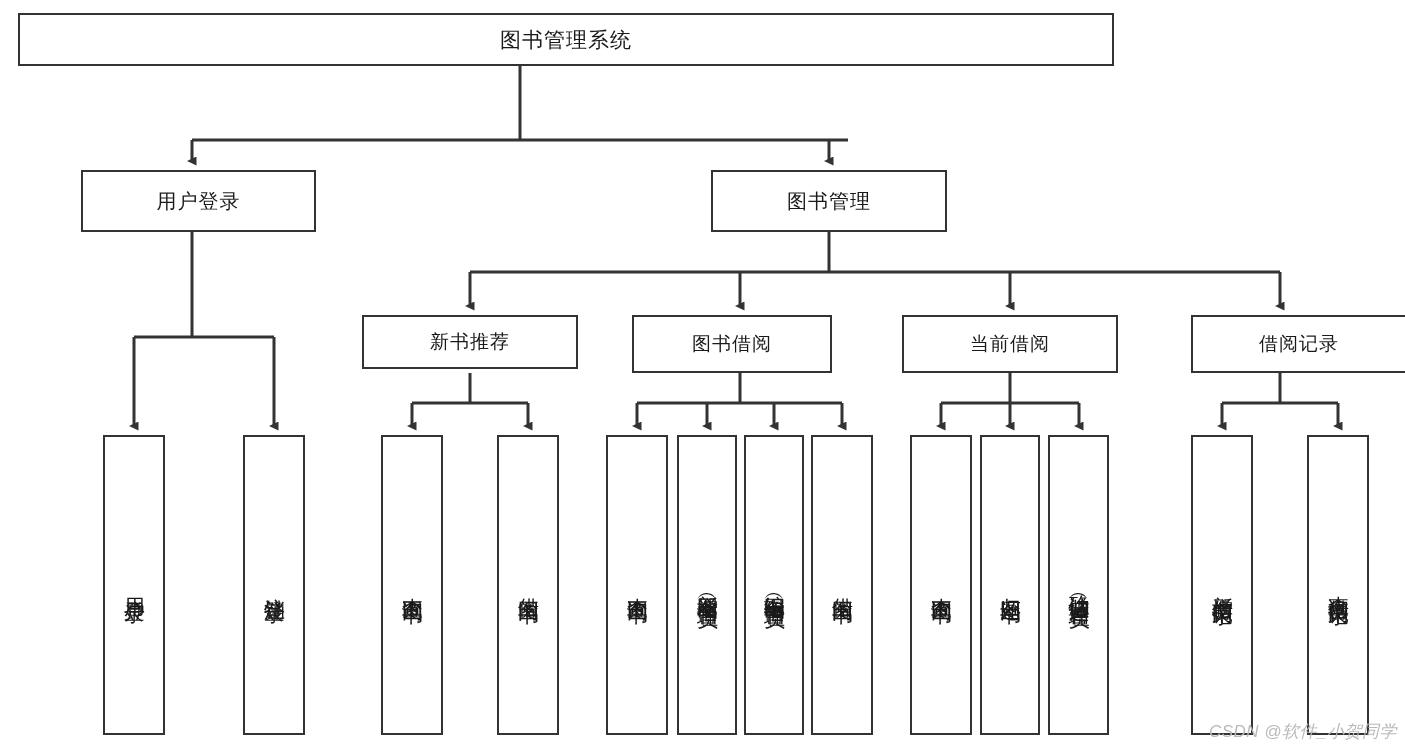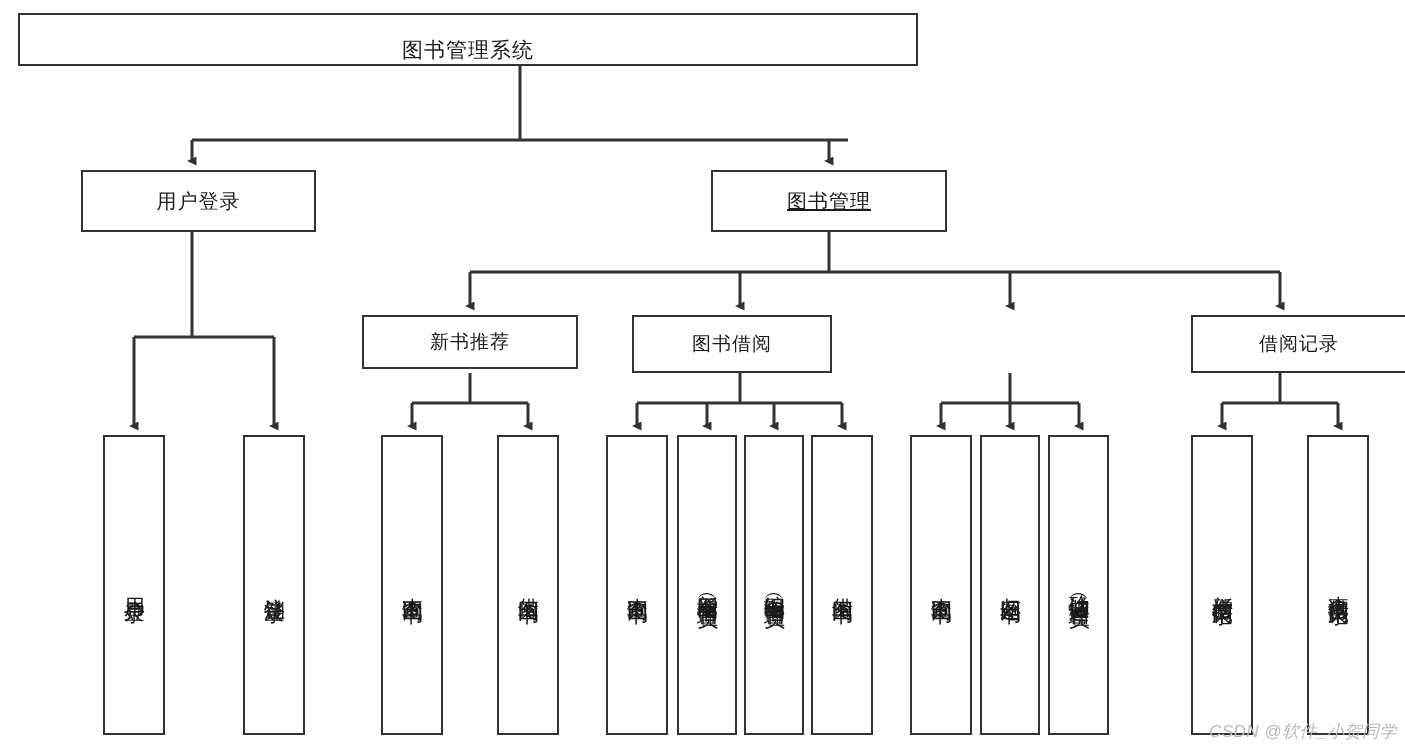--- a/index.html
+++ b/index.html
@@ -111,36 +111,39 @@
       <path d="M1010,403 L1010,426" marker-end="url(#arrow)"></path>
       <path d="M1079,403 L1079,426" marker-end="url(#arrow)"></path>
 
       <path d="M1280,373 L1280,403"></path>
       <path d="M1222,403 L1338,403"></path>
       <path d="M1222,403 L1222,426" marker-end="url(#arrow)"></path>
       <path d="M1338,403 L1338,426" marker-end="url(#arrow)"></path>
     </g>
   </svg>
 
-  <div class="node root" style="left:18px;top:13px;width:900px;height:53px;align-items:flex-end;">
+  <div class="node root" style="left:18px;top:13px;width:1096px;height:53px;">
     <span>图书管理系统</span>
   </div>
 
   <div class="node lvl1" style="left:81px;top:170px;width:235px;height:62px;">
     <span>用户登录</span>
   </div>
-  <div class="node lvl1" style="left:711px;top:170px;width:236px;height:62px;text-decoration:underline;">
+  <div class="node lvl1" style="left:711px;top:170px;width:236px;height:62px;">
     <span>图书管理</span>
   </div>
 
   <div class="node lvl2" style="left:362px;top:315px;width:216px;height:54px;">
     <span>新书推荐</span>
   </div>
   <div class="node lvl2" style="left:632px;top:315px;width:200px;height:58px;">
     <span>图书借阅</span>
+  </div>
+  <div class="node lvl2" style="left:902px;top:315px;width:216px;height:58px;">
+    <span>当前借阅</span>
   </div>
   <div class="node lvl2" style="left:1172px;top:315px;width:216px;height:58px;margin-left:19px;">
     <span>借阅记录</span>
   </div>
 
   <div class="leaf" style="left:103px;top:435px;width:62px;height:300px;">
     <div class="vtext">用户登录</div>
   </div>
   <div class="leaf" style="left:243px;top:435px;width:62px;height:300px;">
     <div class="vtext">注销登录</div>

